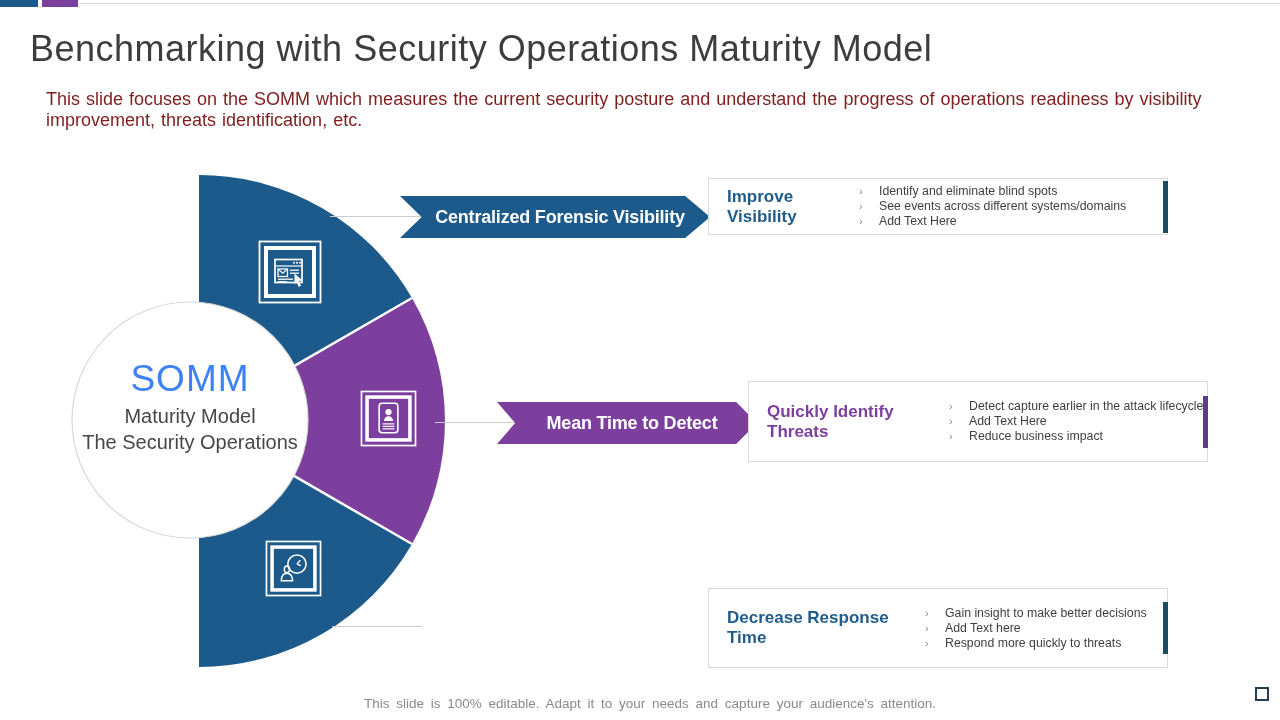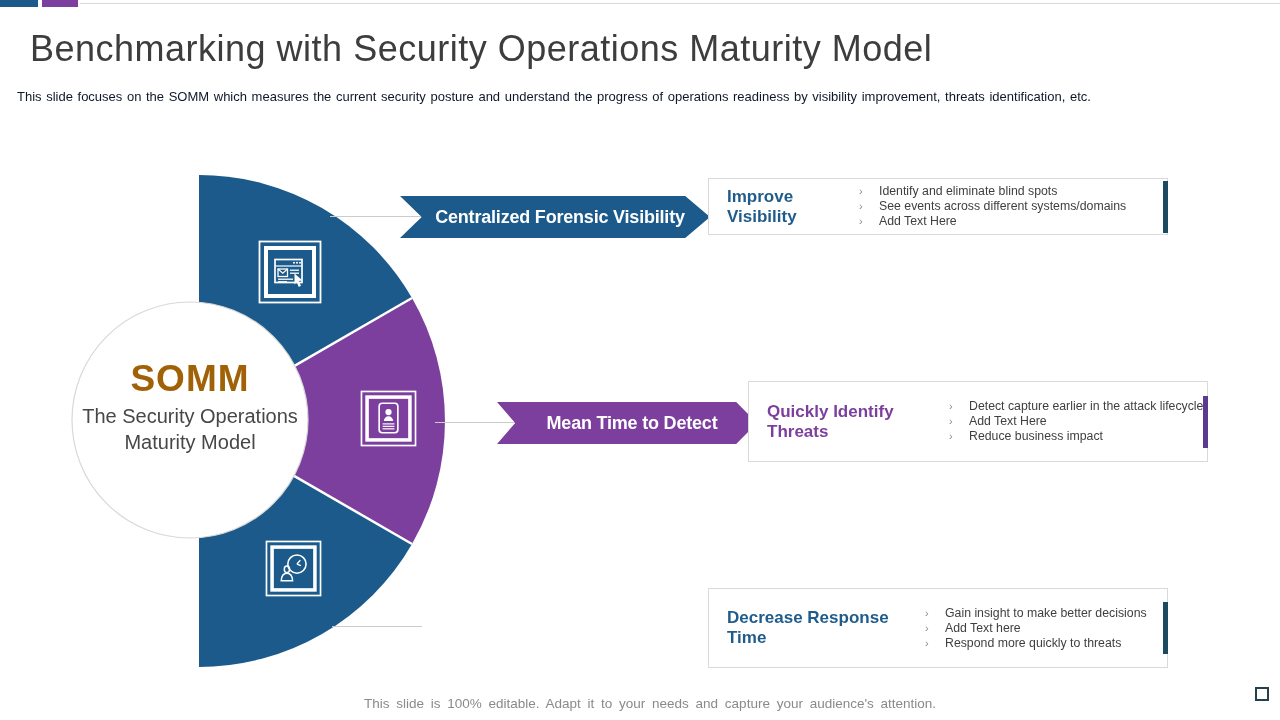--- a/index.html
+++ b/index.html
@@ -7,27 +7,27 @@
   .slide { position:relative; width:1280px; height:720px; background:#fff; overflow:hidden; }
 
   
   .topbar { position:absolute; top:0; height:7px; }
   .topbar.blue { left:0; width:38px; background:#1B5A8A; }
   .topbar.purple { left:42px; width:36px; background:#7C3F9E; }
   .top-hairline { position:absolute; top:3px; left:80px; right:0; height:1px; background:#d9d9d9; }
 
   
   .title { position:absolute; left:30px; top:28px; font-size:36px; font-weight:400; color:#3d3d3d; letter-spacing:0.5px; }
-  .subtitle { position:absolute; left:17px; top:89px; font-size:13px; color:#0f172a; word-spacing:1px; }
+  .subtitle { position:absolute; left:46px; top:89px; font-size:18px; color:#7f1d1d; word-spacing:1px; }
 
   
   .diagram-svg { position:absolute; left:0; top:160px; }
   .seg-line { stroke:#fff; stroke-width:2.5; }
   .center-circle-txt { position:absolute; left:66px; top:358px; width:248px; text-align:center; }
-  .somm { font-size:37px; font-weight:bold; color:#a16207; letter-spacing:1px; }
+  .somm { font-size:37px; font-weight:normal; color:#3b82f6; letter-spacing:1px; }
   .somm-full { margin-top:3px; font-size:20px; color:#474747; line-height:26px; }
 
   .seg-icon { position:absolute; }
   .seg-icon svg { display:block; }
 
   .connector { position:absolute; height:1px; background:#cccccc; }
 
   
   .arrow { position:absolute; height:42px; display:flex; align-items:center; justify-content:center;
            clip-path:polygon(0 0, 92% 0, 100% 50%, 92% 100%, 0 100%, 7% 50%); }
@@ -65,22 +65,22 @@
     <path d="M199 261 L412 138 A246 246 0 0 1 412 384 Z" fill="#7C3F9E"></path>
     <path d="M199 261 L412 384 A246 246 0 0 1 199 507 Z" fill="#1B5A8A"></path>
     <line class="seg-line" x1="199" y1="261" x2="412" y2="138"></line>
     <line class="seg-line" x1="199" y1="261" x2="412" y2="384"></line>
     <circle cx="190" cy="260" r="118" fill="#ffffff" stroke="#d8d8d8" stroke-width="1.2"></circle>
   </svg>
 
   <div class="center-circle-txt">
     <div class="somm">SOMM</div>
     <div class="somm-full">
+      <div>Maturity Model</div>
       <div>The Security Operations</div>
-      <div>Maturity Model</div>
     </div>
   </div>
 
   <div class="seg-icon" style="left:258px; top:240px;">
     <svg width="64" height="64" viewBox="0 0 64 64" fill="none" stroke="#fff">
       <rect x="1.5" y="1.5" width="61" height="61" stroke-width="1.8"></rect>
       <rect x="8" y="8" width="48" height="48" stroke-width="4"></rect>
       <rect x="17" y="19.5" width="27" height="23" stroke-width="1.7"></rect>
       <line x1="17" y1="26" x2="44" y2="26" stroke-width="1.2"></line>
       <circle cx="36" cy="22.8" r="1" fill="#fff" stroke="none"></circle>

